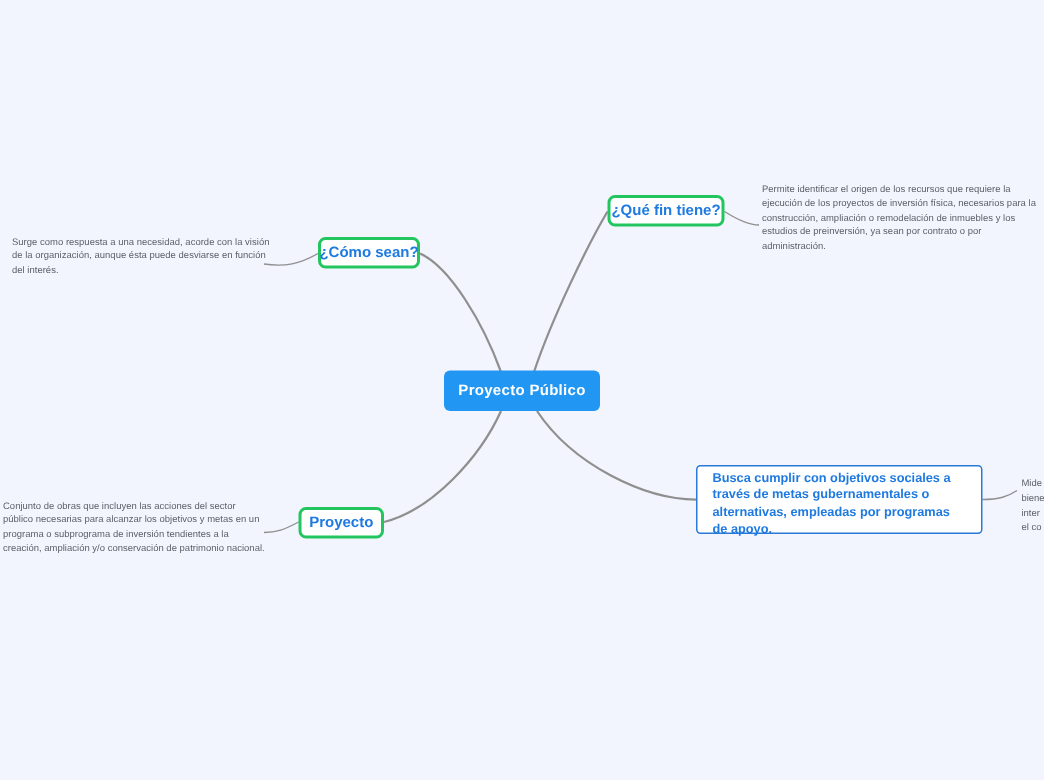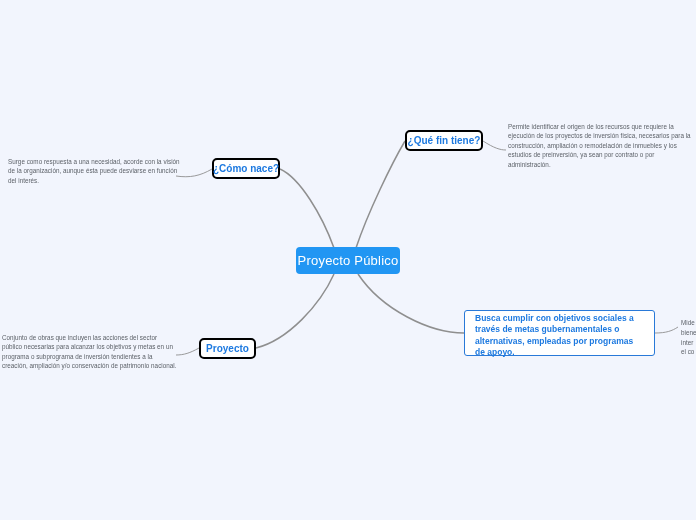--- a/index.html
+++ b/index.html
@@ -35,31 +35,31 @@
     height: 27px;
     background: #2196f3;
     border-radius: 4px;
     display: flex;
     align-items: center;
     justify-content: center;
     box-sizing: border-box;
   }
   .root-node .label {
     color: #ffffff;
-    font-size: 13px;
-    font-weight: normal;
+    font-size: 10px;
+    font-weight: bold;
     letter-spacing: .2px;
     white-space: nowrap;
   }
 
   
   .branch-node {
     position: absolute;
     background: #ffffff;
-    border: 2px solid #000000;
+    border: 2px solid #22c55e;
     border-radius: 5px;
     display: flex;
     align-items: center;
     justify-content: center;
     box-sizing: border-box;
     padding: 0 9px;
   }
   .branch-node .label {
     color: #1e7ae0;
     font-size: 10px;
@@ -141,21 +141,21 @@
 
       <path d="M 655 333 C 666 333 672 331 678 327" stroke-width="0.9"></path>
     </g>
   </svg>
 
   <div class="root-node">
     <span class="label">Proyecto Público</span>
   </div>
 
   <div class="branch-node" id="node-como">
-    <span class="label">¿Cómo nace?</span>
+    <span class="label">¿Cómo sean?</span>
   </div>
 
   <div class="branch-node" id="node-que">
     <span class="label">¿Qué fin tiene?</span>
   </div>
 
   <div class="branch-node" id="node-conc">
     <span class="label">Proyecto</span>
   </div>
 

